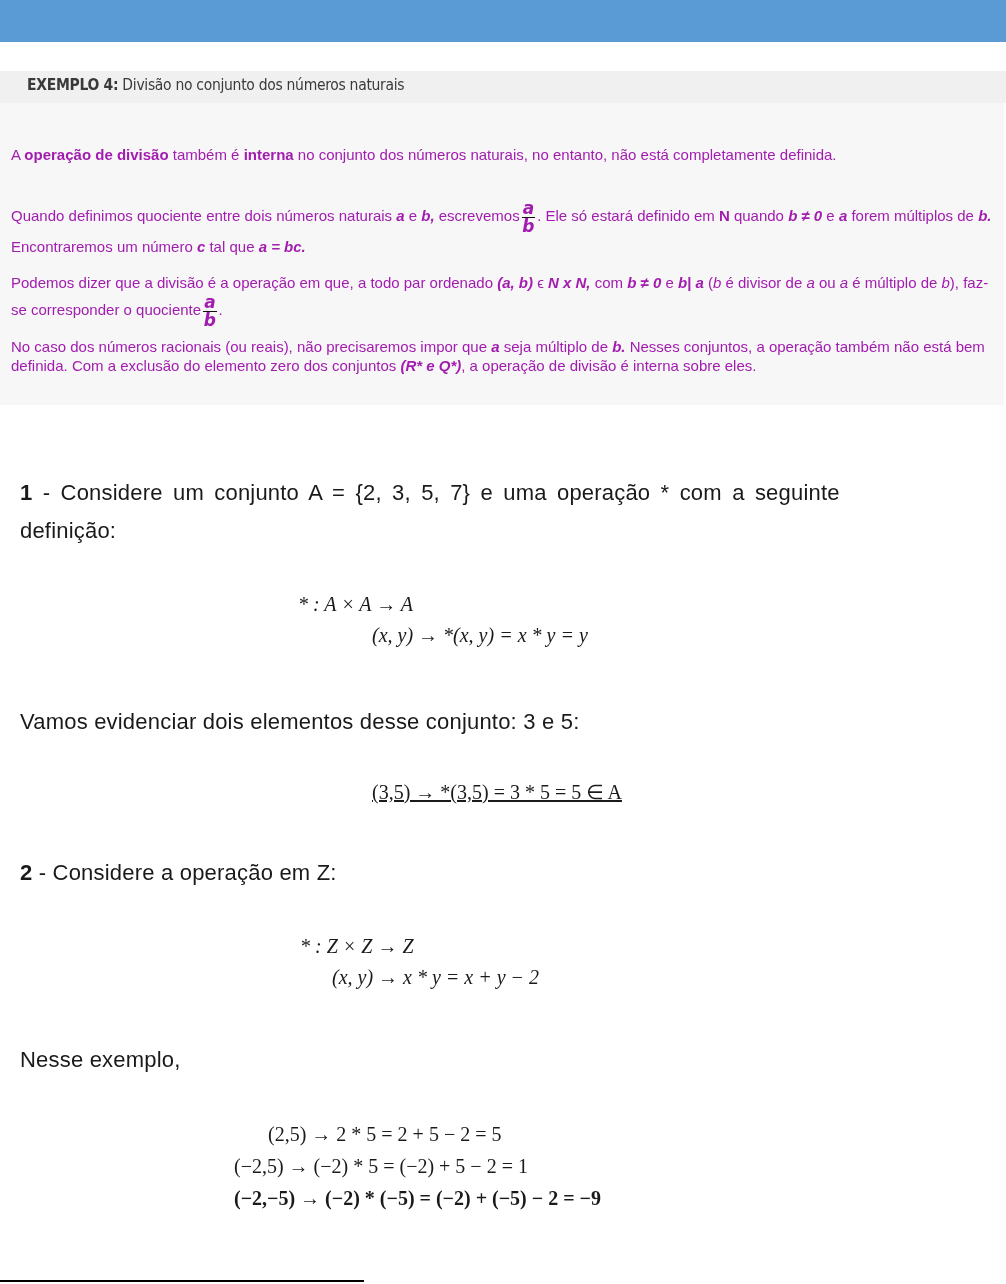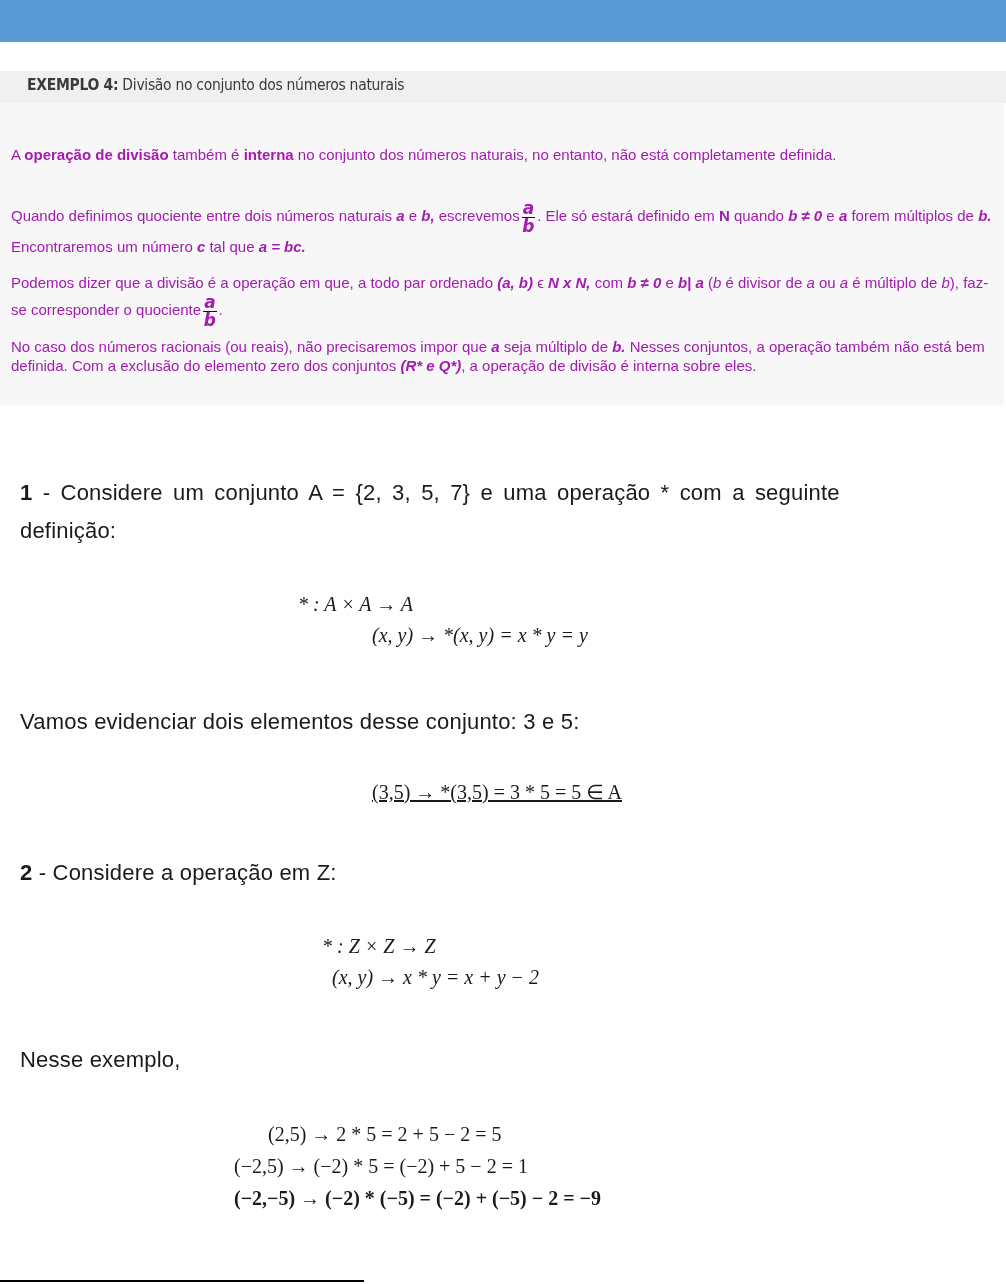--- a/index.html
+++ b/index.html
@@ -69,21 +69,21 @@
 <div class="q" style="top:518px;"><span>definição:</span></div>
 
 <div class="math" style="left:298px; top:593px;"><span class="it">* : A × A → A</span></div>
 <div class="math" style="left:332px; top:624px;margin-left:40px;"><span class="it">(x, y) → *(x, y) = x * y = y</span></div>
 
 <div class="q" style="top:709px;"><span>Vamos evidenciar dois elementos desse conjunto: 3 e 5:</span></div>
 <div class="math" style="left:372px; top:780px;text-decoration:underline;"><span>(3,5) → *(3,5) = 3 * 5 = 5 ∈ A</span></div>
 
 <div class="q" style="top:860px;"><b>2</b><span> - Considere a operação em Z:</span></div>
 
-<div class="math" style="left:322px; top:935px;"><span class="it">* : Z × Z → Z</span></div>
+<div class="math" style="left:300px; top:935px;"><span class="it">* : Z × Z → Z</span></div>
 <div class="math" style="left:332px; top:966px;"><span class="it">(x, y) → x * y = x + y − 2</span></div>
 
 <div class="q" style="top:1047px;text-align:center;"><span>Nesse exemplo,</span></div>
 
 <div class="math" style="left:234px; top:1123px;margin-left:34px;"><span>(2,5) → 2 * 5 = 2 + 5 − 2 = 5</span></div>
 <div class="math" style="left:234px; top:1155px;"><span>(−2,5) → (−2) * 5 = (−2) + 5 − 2 = 1</span></div>
 <div class="math" style="left:234px; top:1187px;font-weight:bold;"><span>(−2,−5) → (−2) * (−5) = (−2) + (−5) − 2 = −9</span></div>
 
 <div class="footnote-rule"></div>
 

